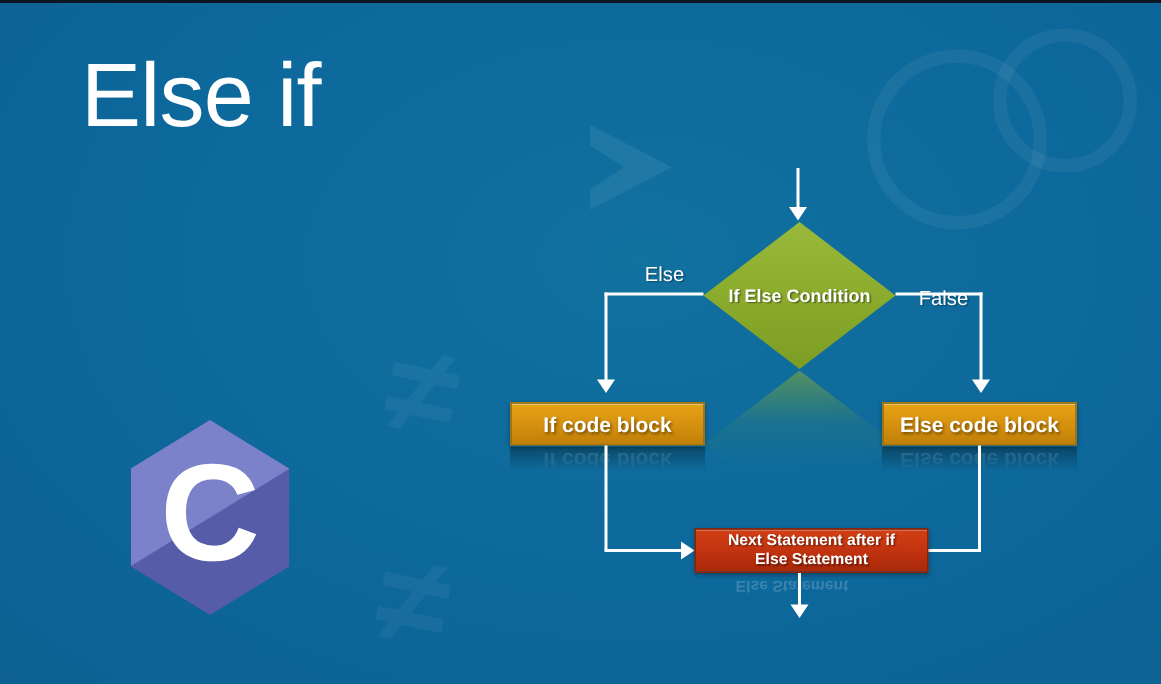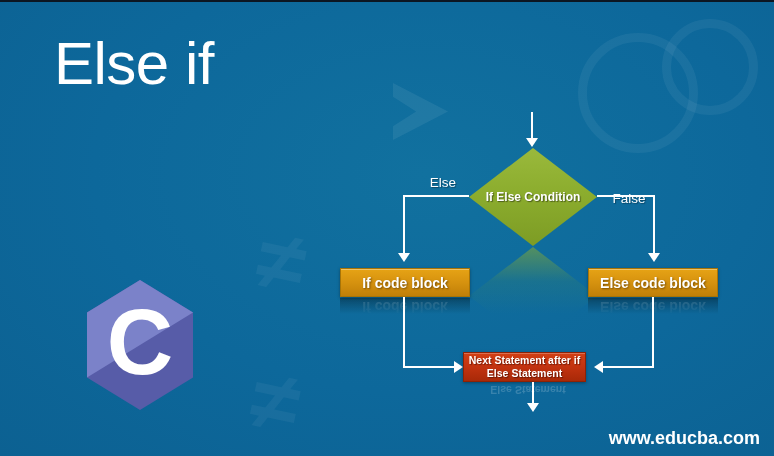--- a/index.html
+++ b/index.html
@@ -97,21 +97,21 @@
     background: linear-gradient(to bottom, rgba(0,0,0,0.32), rgba(0,0,0,0));
   }
   .box-text-reflect {
     position:absolute; width:130px; text-align:center; transform:scaleY(-1);
     color:rgba(255,255,255,0.16); font-size:14px; font-weight:700;
     -webkit-mask-image: linear-gradient(to top, rgba(0,0,0,1), rgba(0,0,0,0));
     mask-image: linear-gradient(to top, rgba(0,0,0,1), rgba(0,0,0,0));
   }
 
   .next-box {
-    position:absolute; left:463px; top:352px; width:123px; height:30px;
+    position:absolute; left:463px; top:352px; width:156px; height:30px;
     background: linear-gradient(to bottom, #d13f14 0%, #c23310 50%, #a82908 100%);
     border:1px solid #8c2206;
     box-shadow:0 1px 3px rgba(0,0,0,0.35), inset 0 1px 0 rgba(255,255,255,0.25);
     display:flex; flex-direction:column; align-items:center; justify-content:center;
     color:#ffffff; font-size:10.5px; line-height:13px; font-weight:700;
     text-shadow:1px 1px 1px rgba(60,10,0,0.6); text-align:center;
   }
   .next-reflect {
     position:absolute; left:463px; top:384px; width:130px; text-align:center;
     transform:scaleY(-1); color:rgba(255,255,255,0.18);
@@ -182,14 +182,13 @@
 
   <div class="next-box">
     <div>Next Statement after if</div>
     <div>Else Statement</div>
   </div>
   <div class="next-reflect">Else Statement</div>
 
   <div class="fc-line" style="left:532px; top:382px; width:2px; height:22px;"></div>
   <div class="ah ah-down" style="left:527px; top:403px;"></div>
 
-  <div class="watermark">www.educba.com</div>
 </div>
 
 </body></html>

